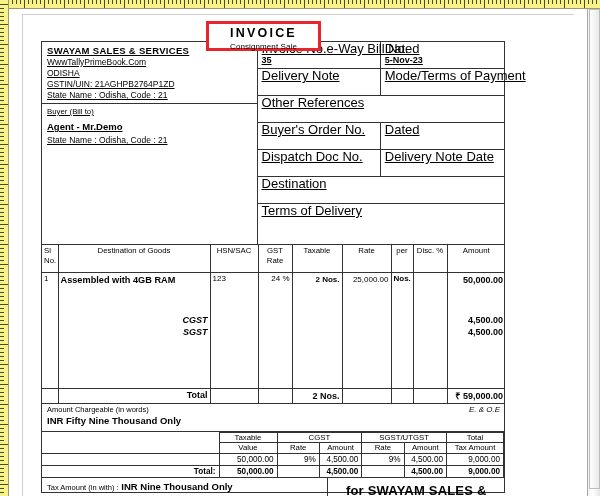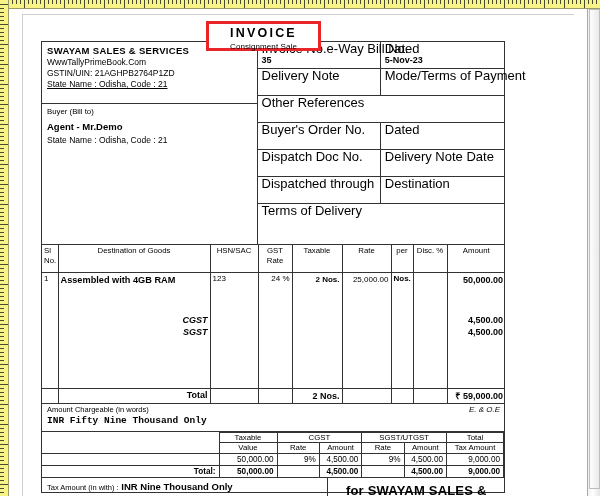--- a/index.html
+++ b/index.html
@@ -87,21 +87,21 @@
   
   .inv {
     position: absolute;
     left: 18px; top: 26px;
     width: 464px; height: 452px;
     border: 1px solid #333;
     background: #fff;
   }
 
   
-  .top-block { display: flex; border-bottom: 1px solid #333; }
+  .top-block { display: flex; border-bottom: 1px solid #333; text-decoration: underline; }
   .party-col { width: 216px; border-right: 1px solid #333; }
   .meta-col  { width: 247px; }
 
   .seller {
     padding: 3px 4px 3px 5px;
     border-bottom: 1px solid #333;
     height: 62px;
   }
   .seller-name { font-size: 9.5px; font-weight: bold; letter-spacing: .3px; line-height: 12px; }
   .seller-line { font-size: 8.5px; line-height: 11px; }
@@ -164,21 +164,21 @@
     height: 15px;
     font-size: 9px; font-weight: bold;
   }
   .total-lbl { text-align: right; font-size: 8.5px; font-weight: normal; }
 
   
   .amt-words { padding: 1px 4px 3px 5px; border-bottom: 1px solid #333; }
   .amt-words-top { display: flex; justify-content: space-between; align-items: baseline; }
   .amt-cap { font-size: 7.5px; }
   .eoe { font-size: 8px; font-style: italic; }
-  .amt-val { font-size: 9.5px; font-weight: bold; line-height: 14px; font-family: Liberation Mono, monospace; }
+  .amt-val { font-size: 9.5px; font-weight: bold; line-height: 14px; }
 
   
   .taxsum { width: 100%; border-collapse: collapse; table-layout: fixed; border-bottom: 1px solid #333; }
   .taxsum th, .taxsum td { border: 1px solid #333; padding: 0 3px; }
   .taxsum th {
     font-size: 7.8px; font-weight: normal; text-align: center; line-height: 9.5px;
   }
   .taxsum td { font-size: 8.2px; text-align: right; height: 11px; line-height: 11px; }
   .ts-blank { width: 177px; border-left: none !important; border-top: none !important; }
   .ts-tv    { width: 58px; }
@@ -493,20 +493,21 @@
     </div>
 
     <div class="inv">
 
       <div class="top-block">
 
         <div class="party-col">
           <div class="seller">
             <div class="seller-name">SWAYAM SALES &amp; SERVICES</div>
             <div class="seller-line">WwwTallyPrimeBook.Com</div>
+            <div class="seller-line">ODISHA</div>
             <div class="seller-line">GSTIN/UIN: 21AGHPB2764P1ZD</div>
             <div class="seller-state">State Name : Odisha, Code : 21</div>
           </div>
           <div class="buyer">
             <div class="buyer-label">Buyer (Bill to)</div>
             <div class="buyer-name">Agent - Mr.Demo</div>
             <div class="buyer-state">State Name        :  Odisha, Code : 21</div>
           </div>
         </div>
 
@@ -560,24 +561,20 @@
               <div class="meta-lbl">Dispatch Doc No.</div>
               <div class="meta-val"></div>
             </div>
             <div class="meta-cell">
               <div class="meta-lbl">Delivery Note Date</div>
               <div class="meta-val"></div>
             </div>
           </div>
 
           <div class="meta-row">
-            <div class="meta-cell">
-              <div class="meta-lbl">Dispatched through</div>
-              <div class="meta-val"></div>
-            </div>
             <div class="meta-cell">
               <div class="meta-lbl">Destination</div>
               <div class="meta-val"></div>
             </div>
           </div>
 
           <div class="meta-row">
             <div class="meta-cell full" style="min-height:40px">
               <div class="meta-lbl">Terms of Delivery</div>
               <div class="meta-val"></div>

